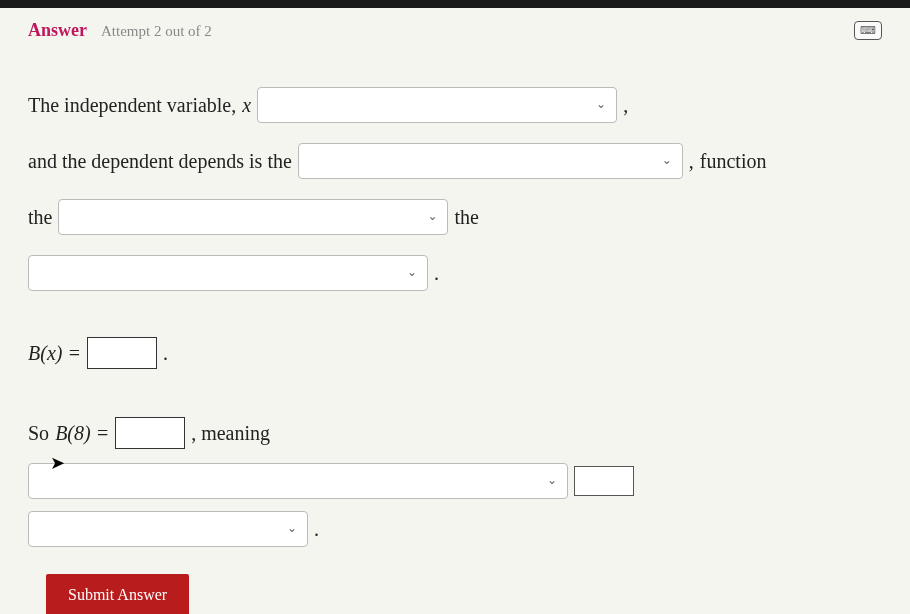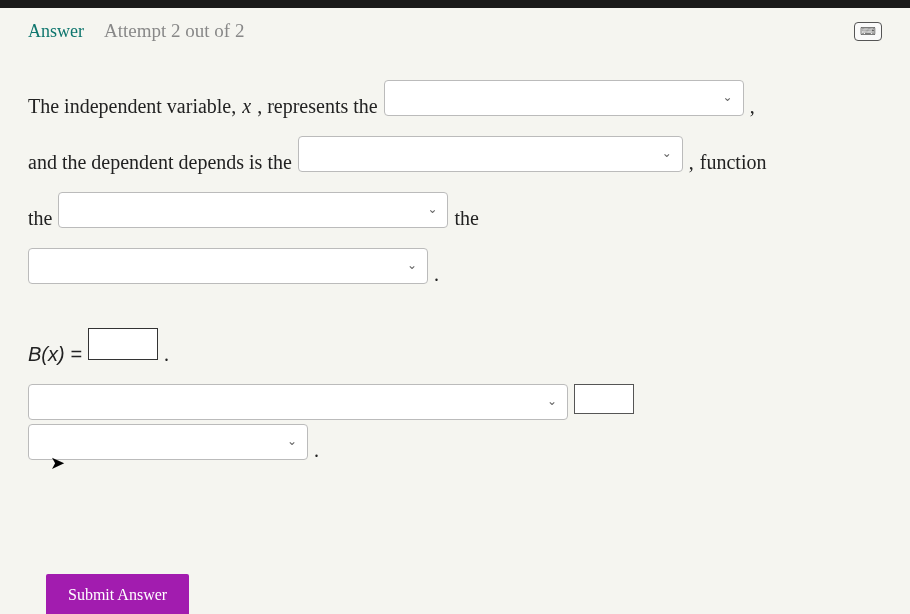--- a/index.html
+++ b/index.html
@@ -16,48 +16,48 @@
       background: #1a1a1a;
       width: 100%;
     }
     .header-row {
       display: flex;
       align-items: center;
       padding: 12px 28px 8px 28px;
       justify-content: space-between;
     }
     .answer-label {
-      font-weight: normal;
+      font-weight: bold;
       font-size: 18px;
-      color: #0f766e;
+      color: #be185d;
       font-family: Georgia, serif;
     }
     .attempt-text {
-      font-size: 19px;
+      font-size: 15px;
       color: #888;
-      margin-left: 16px;
+      margin-left: 10px;
       font-family: Georgia, serif;
     }
     .keyboard-icon {
       border: 1.5px solid #555;
       border-radius: 4px;
       padding: 2px 5px;
       font-size: 11px;
       color: #555;
       background: #fafafa;
     }
     .content {
       padding: 30px 28px 0 28px;
       font-size: 20px;
       color: #222;
       line-height: 2.6;
     }
     .line {
       display: flex;
-      align-items: flex-start;
+      align-items: center;
       flex-wrap: wrap;
       gap: 6px;
       margin-bottom: 4px;
     }
     .text-part { white-space: nowrap; }
     .italic-var { font-style: italic; font-family: 'Times New Roman', serif; }
     .depends-on { font-style: italic; }
     .dropdown {
       background: #fff;
       border: 1px solid #bbb;
@@ -83,26 +83,26 @@
     .number-input {
       background: #fff;
       border: 1.5px solid #333;
       width: 70px;
       height: 32px;
       display: inline-block;
       vertical-align: middle;
     }
     .number-input.sm { width: 60px; height: 30px; border-color: #555; }
     .section-gap { margin-top: 28px; }
-    .math-expr { font-family: Liberation Sans, sans-serif; font-style: italic; }
+    .math-expr { font-family: Liberation Serif, serif; font-style: italic; }
     .submit-btn {
       position: absolute;
       bottom: 0;
       left: 46px;
-      background: #a21caf;
+      background: #b91c1c;
       color: #fff;
       font-family: Georgia, serif;
       font-size: 16px;
       padding: 12px 22px 10px 22px;
       border: none;
       border-radius: 2px 2px 0 0;
       cursor: pointer;
     }
     .cursor-arrow {
       position: absolute;
@@ -124,21 +124,20 @@
     <span class="attempt-text">Attempt 2 out of 2</span>
   </div>
   <div class="keyboard-icon">⌨</div>
 </div>
 
 <div class="content">
 
   <div class="line">
     <span class="text-part">The independent variable,</span>
     <span class="italic-var">x</span>
-    <span class="text-part">, represents the</span>
     <span class="dropdown w-xl">
       <span class="chevron">⌄</span>
     </span>
     <span class="text-part">,</span>
   </div>
 
   <div class="line">
     <span class="text-part">and the dependent depends is the</span>
     <span class="dropdown w-lg">
       <span class="chevron">⌄</span>
@@ -161,20 +160,26 @@
     </span>
     <span class="text-part">.</span>
   </div>
 
   <div class="line section-gap">
     <span class="math-expr">B(x) =</span>
     <span class="number-input"></span>
     <span class="text-part">.</span>
   </div>
 
+  <div class="line section-gap">
+    <span class="text-part">So</span>
+    <span class="math-expr">B(8) =</span>
+    <span class="number-input"></span>
+    <span class="text-part">, meaning</span>
+  </div>
 
   <div class="line">
     <span class="dropdown w-wide">
       <span class="chevron">⌄</span>
     </span>
     <span class="number-input sm"></span>
   </div>
 
   <div class="line">
     <span class="dropdown w-sm">

